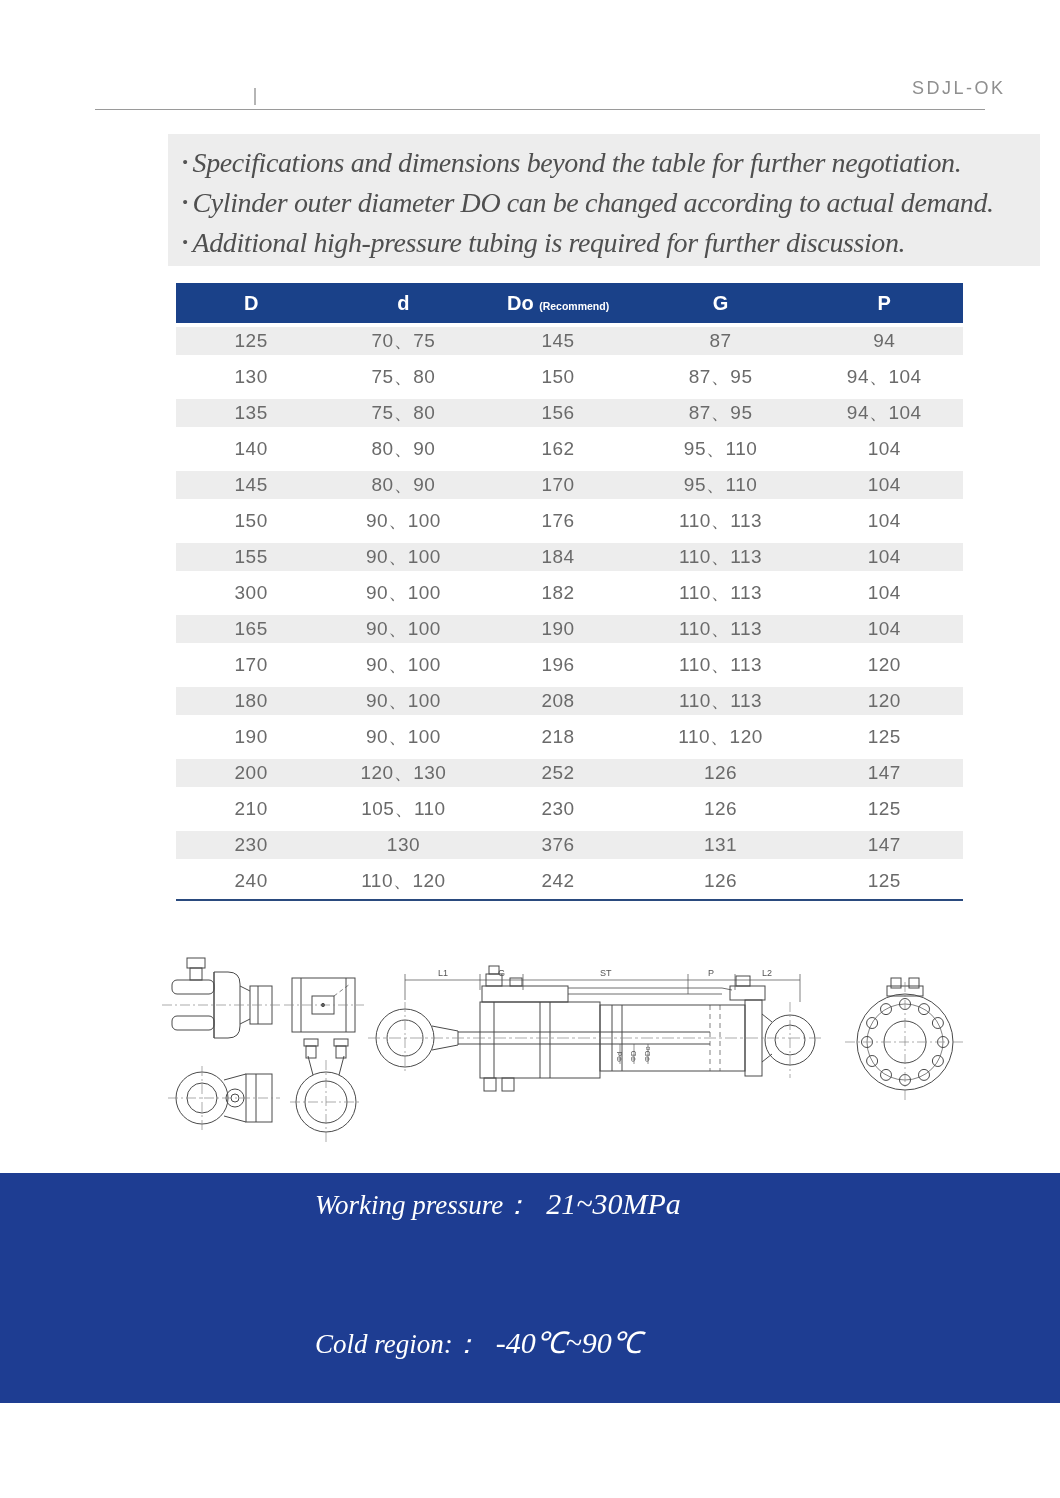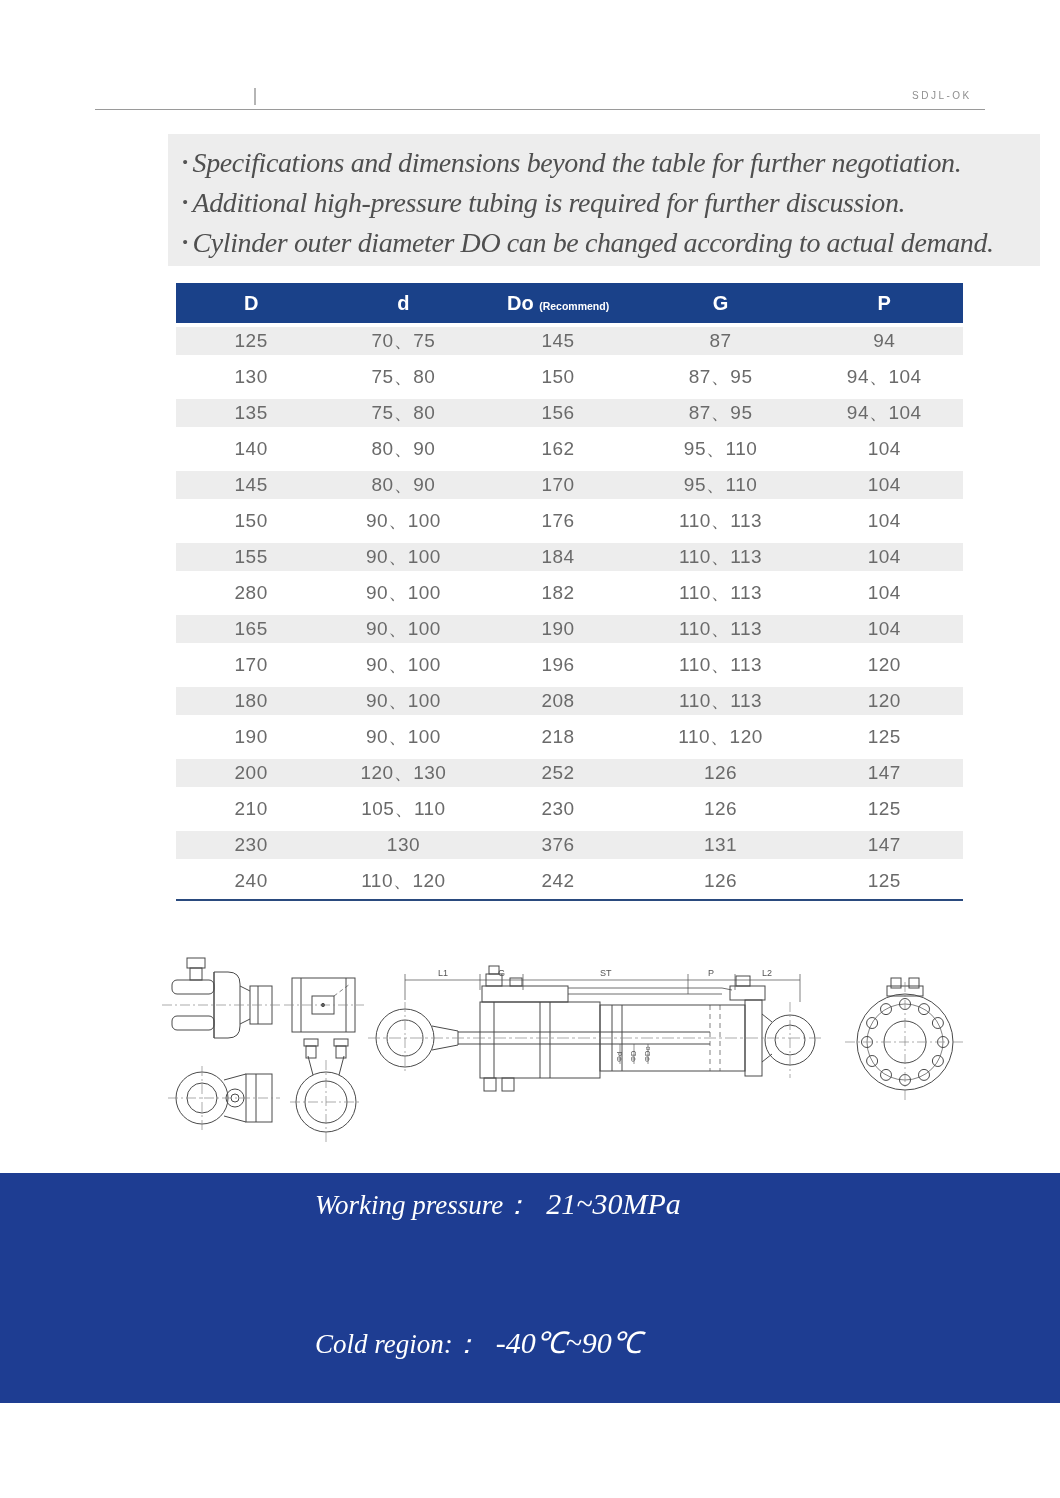--- a/index.html
+++ b/index.html
@@ -1,21 +1,21 @@
 <!DOCTYPE html>
 <html><head>
 <meta charset="utf-8">
 <style>
   html,body{margin:0;padding:0;background:#fff;}
   #page{position:relative;width:1060px;height:1498px;background:#ffffff;overflow:hidden;
         font-family:"Liberation Sans",sans-serif;}
 
   
   .top-tick{position:absolute;left:254px;top:88px;width:2px;height:17px;background:#b5b5b5;}
-  .doc-code{position:absolute;top:90px;left:912px;font-size:10px;letter-spacing:2.5px;color:#8f8f8f;}
+  .doc-code{position:absolute;top:78px;left:912px;font-size:18px;letter-spacing:2.5px;color:#8f8f8f;}
   .top-rule{position:absolute;left:95px;top:109px;width:890px;height:1px;background:#9a9a9a;}
 
   
   .notes{position:absolute;left:168px;top:134px;width:872px;height:132px;background:#ededed;
          padding:9px 16px 0 14px;box-sizing:border-box;}
   .note-line{font-family:"Liberation Serif",serif;font-style:italic;font-size:28px;line-height:40px;
              color:#4f4f4f;letter-spacing:-0.4px;white-space:nowrap;}
   .bullet{font-size:17px;vertical-align:4px;margin-right:5px;color:#555;}
 
   
@@ -45,22 +45,22 @@
 <body>
 
 <div id="page">
 
   <div class="top-tick"></div>
   <div class="doc-code">SDJL-OK</div>
   <div class="top-rule"></div>
 
   <div class="notes">
     <div class="note-line"><span class="bullet">•</span><span>Specifications and dimensions beyond the table for further negotiation.</span></div>
+    <div class="note-line"><span class="bullet">•</span><span>Cylinder outer diameter DO can be changed according to actual demand.</span></div>
     <div class="note-line"><span class="bullet">•</span><span>Additional high-pressure tubing is required for further discussion.</span></div>
-    <div class="note-line"><span class="bullet">•</span><span>Cylinder outer diameter DO can be changed according to actual demand.</span></div>
   </div>
 
   <div class="spec-table">
     <div class="thead">
       <div class="thcell h0">D</div>
       <div class="thcell h1">d</div>
       <div class="thcell h2"><span>Do</span> <span class="th-note">(Recommend)</span></div>
       <div class="thcell h3">G</div>
       <div class="thcell h4">P</div>
     </div>
@@ -108,21 +108,21 @@
           <div class="tcell c4">104</div>
         </div>
         <div class="trow striped">
           <div class="tcell c0">155</div>
           <div class="tcell c1">90、100</div>
           <div class="tcell c2">184</div>
           <div class="tcell c3">110、113</div>
           <div class="tcell c4">104</div>
         </div>
         <div class="trow">
-          <div class="tcell c0">280</div>
+          <div class="tcell c0">300</div>
           <div class="tcell c1">90、100</div>
           <div class="tcell c2">182</div>
           <div class="tcell c3">110、113</div>
           <div class="tcell c4">104</div>
         </div>
         <div class="trow striped">
           <div class="tcell c0">165</div>
           <div class="tcell c1">90、100</div>
           <div class="tcell c2">190</div>
           <div class="tcell c3">110、113</div>

